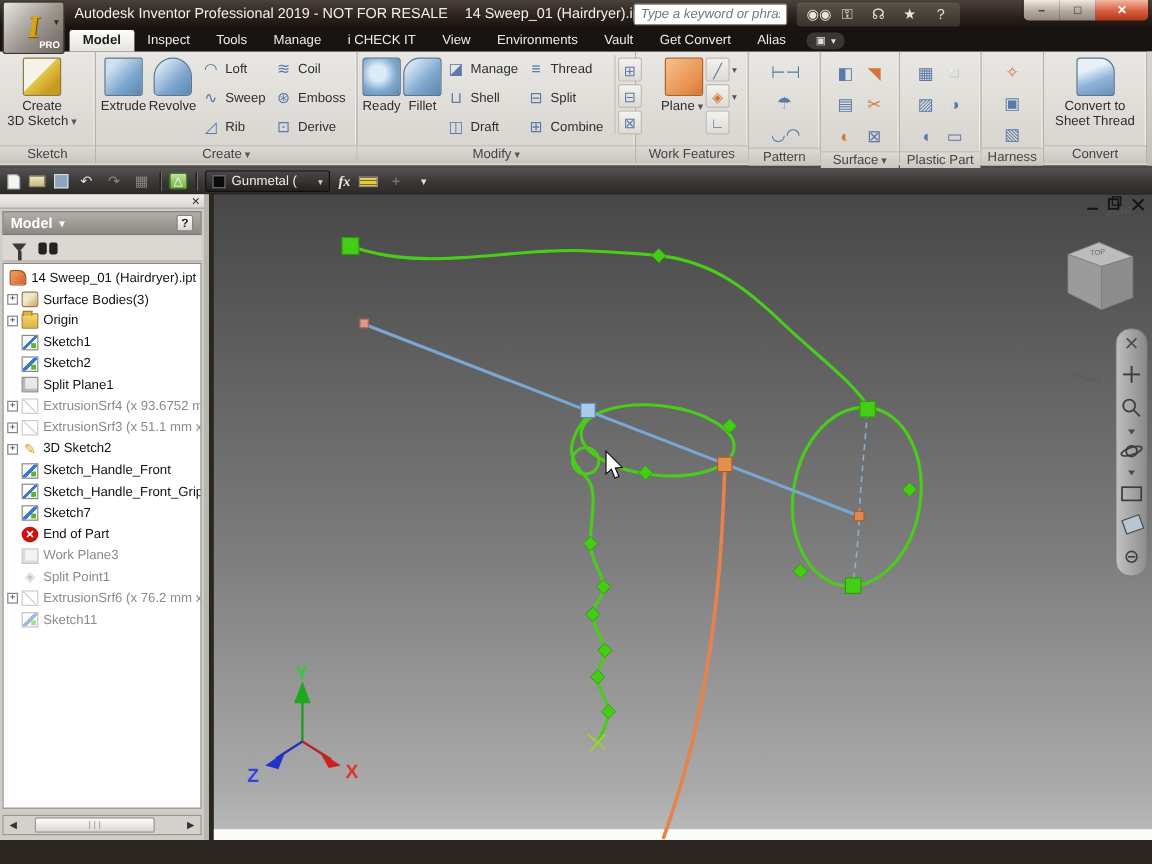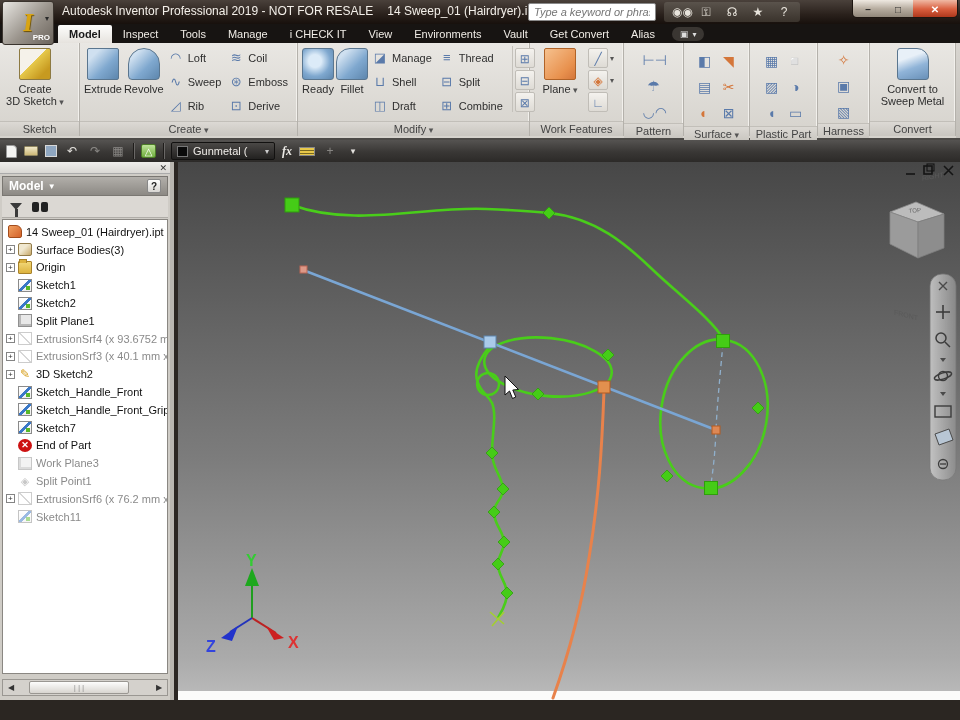--- a/index.html
+++ b/index.html
@@ -286,21 +286,21 @@
           <div class="tinybtn">⊞</div>
           <div class="tinybtn">⊟</div>
           <div class="tinybtn">⊠</div>
         </div>
       </div>
       <div class="rpanel-label has-caret">Modify</div>
     </div>
 
     <div class="rpanel" style="width:94px;">
       <div class="rpanel-body">
-        <div class="bigbtn" style="width:52px;">
+        <div class="bigbtn" style="width:52px;align-items:flex-end;">
           <span class="bico ico-orange"></span>
           <span class="has-caret">Plane</span>
         </div>
         <div class="wf-right">
           <div class="wf-row">
               <div class="tinybtn">╱</div>
               <span class="wf-caret">▾</span>
             </div>
           <div class="wf-row">
               <div class="tinybtn orange-sq">◈</div>
@@ -362,21 +362,21 @@
         </div>
       </div>
       <div class="rpanel-label">Harness</div>
     </div>
 
     <div class="rpanel" style="width:86px;">
       <div class="rpanel-body" style="justify-content:flex-start;">
         <div class="bigbtn" style="width:78px;">
           <span class="bico ico-sheet"></span>
           <span>Convert to</span>
-          <span>Sweep Metal</span>
+          <span>Sheet Thread</span>
         </div>
       </div>
       <div class="rpanel-label">Convert</div>
     </div>
 
     <div class="ribbon-tail"></div>
   </div>
 
   <div class="qat">
     <span class="qa-page"></span>
@@ -444,21 +444,21 @@
           <span>Split Plane1</span>
         </div>
         <div class="trow gray">
           <span class="plusbox">+</span>
           <span class="ti ti-extr"></span>
           <span>ExtrusionSrf4 (x 93.6752 mm</span>
         </div>
         <div class="trow gray">
           <span class="plusbox">+</span>
           <span class="ti ti-extr"></span>
-          <span>ExtrusionSrf3 (x 40.1 mm x</span>
+          <span>ExtrusionSrf3 (x 51.1 mm x</span>
         </div>
         <div class="trow">
           <span class="plusbox">+</span>
           <span class="ti ti-3d">✎</span>
           <span>3D Sketch2</span>
         </div>
         <div class="trow">
           <span class="plusspace"></span>
           <span class="ti ti-sketch"></span>
           <span>Sketch_Handle_Front</span>

